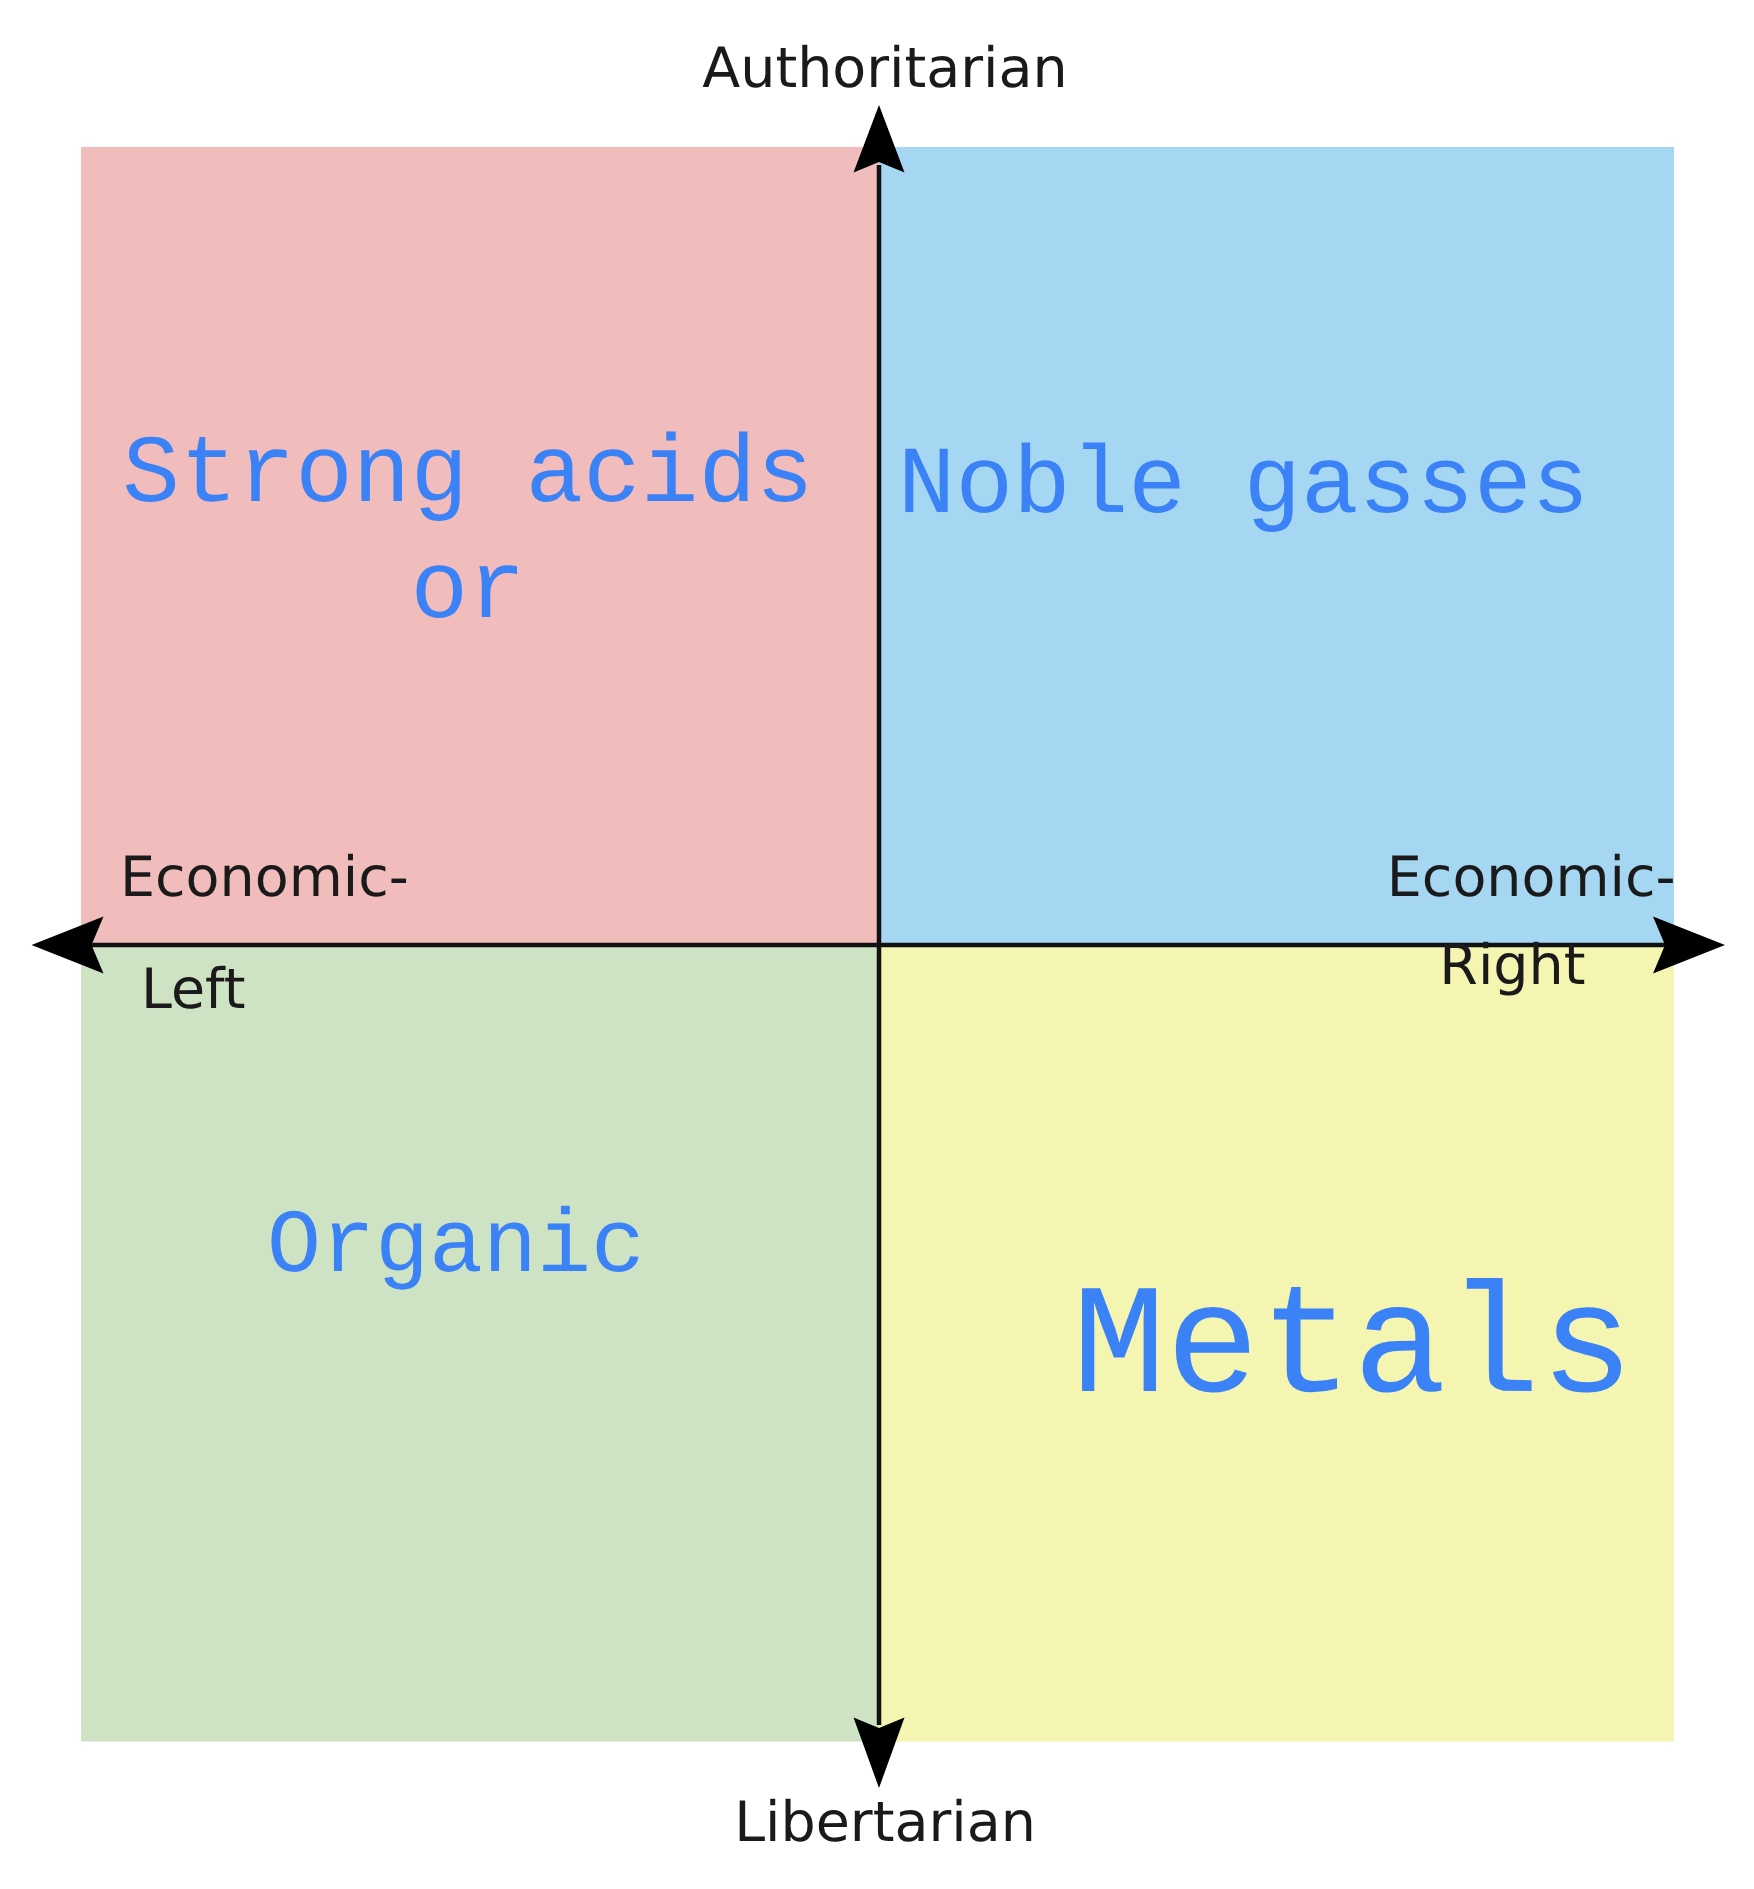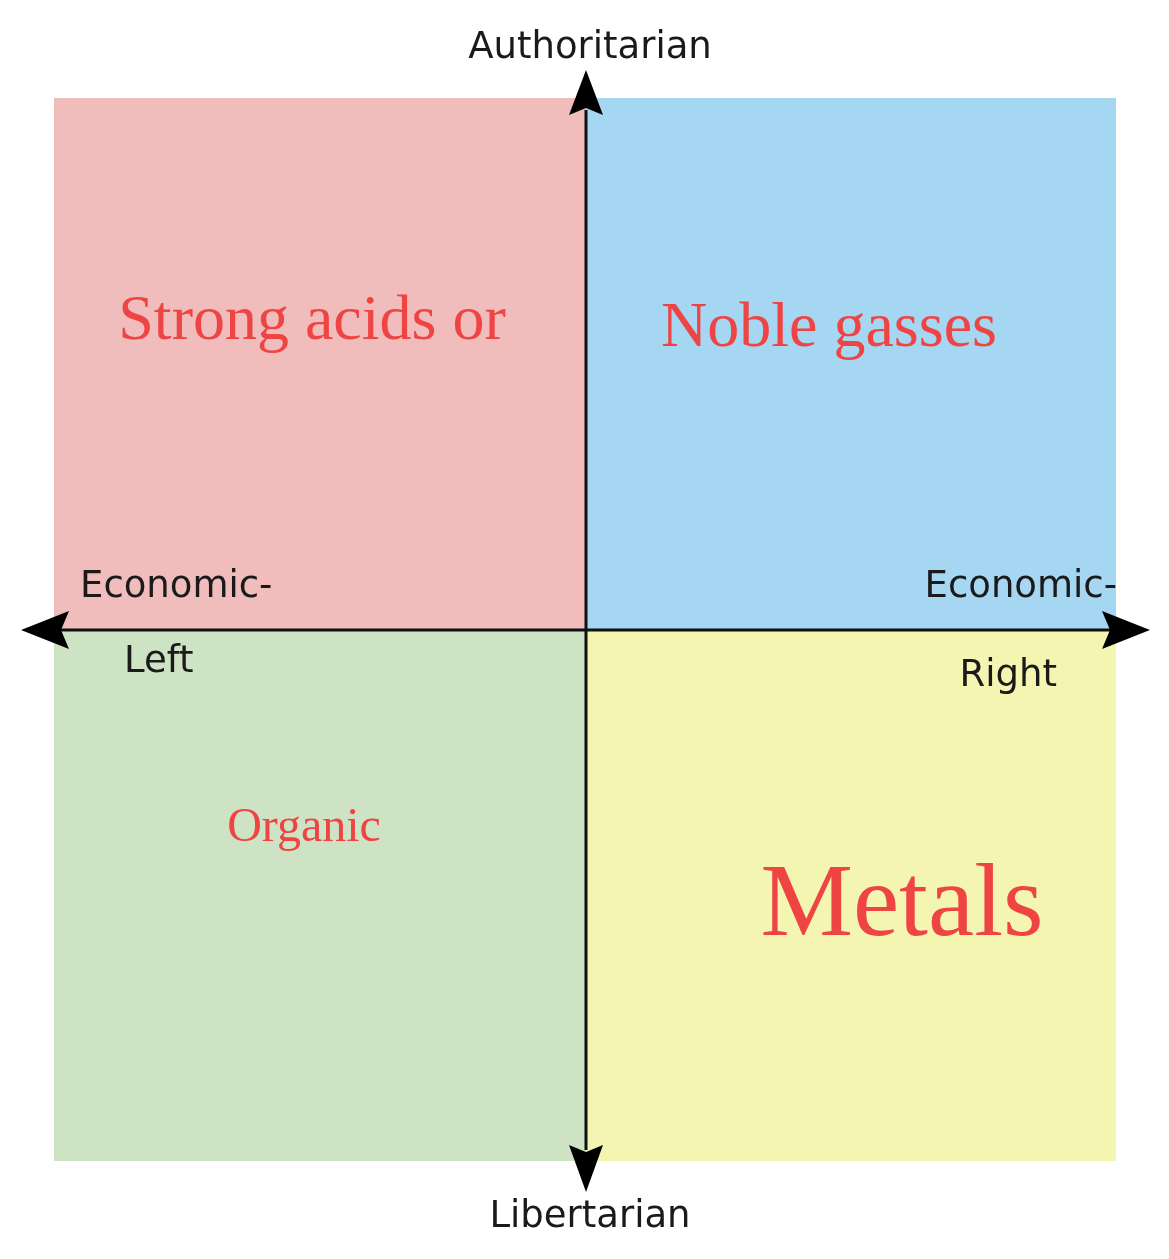--- a/index.html
+++ b/index.html
@@ -2,32 +2,32 @@
 <html><head>
 <meta charset="utf-8">
 <style>
   html,body{margin:0;padding:0;background:#ffffff;}
   body{width:1169px;height:1259px;position:relative;overflow:hidden;font-family:"DejaVu Sans",sans-serif;}
   .q{position:absolute;}
   #q-tl{left:54px;top:98px;width:532px;height:532px;background:#f0bcbc;}
   #q-tr{left:586px;top:98px;width:530px;height:532px;background:#a5d6f2;}
   #q-bl{left:54px;top:630px;width:532px;height:531px;background:#cee3c3;}
   #q-br{left:586px;top:630px;width:530px;height:531px;background:#f4f5b1;}
-  .qtext{position:absolute;font-family:Liberation Serif, serif;color:#ef4444;text-align:center;line-height:1.2;}
+  .qtext{position:absolute;font-family:Liberation Mono, monospace;color:#3b82f6;text-align:center;line-height:1.2;}
   #t-tl{left:54px;width:516px;top:280px;font-size:64px;}
   #t-tr{left:586px;width:486px;top:287px;font-size:64px;}
-  #t-bl{left:54px;width:500px;top:795px;font-size:48px;line-height:1.25;}
+  #t-bl{left:54px;width:500px;top:795px;font-size:60px;line-height:1.25;}
   #t-br{left:586px;width:632px;top:838px;font-size:104px;}
   .lbl{position:absolute;font-family:"DejaVu Sans",sans-serif;color:#1a1a1a;font-size:37px;white-space:nowrap;}
   #l-top{left:0;width:1180px;text-align:center;top:24px;}
   #l-bottom{left:0;width:1180px;text-align:center;top:1193px;}
   #l-left1{left:80px;top:563px;}
-  #l-left2{left:124px;top:638px;}
+  #l-left2{left:94px;top:638px;}
   #l-right1{right:52px;top:563px;}
-  #l-right2{right:112px;top:652px;}
+  #l-right2{right:112px;top:622px;}
   svg#axes{position:absolute;left:0;top:0;}
 </style>
 </head>
 <body>
 
 <div class="q" id="q-tl"></div>
 <div class="q" id="q-tr"></div>
 <div class="q" id="q-bl"></div>
 <div class="q" id="q-br"></div>
 

